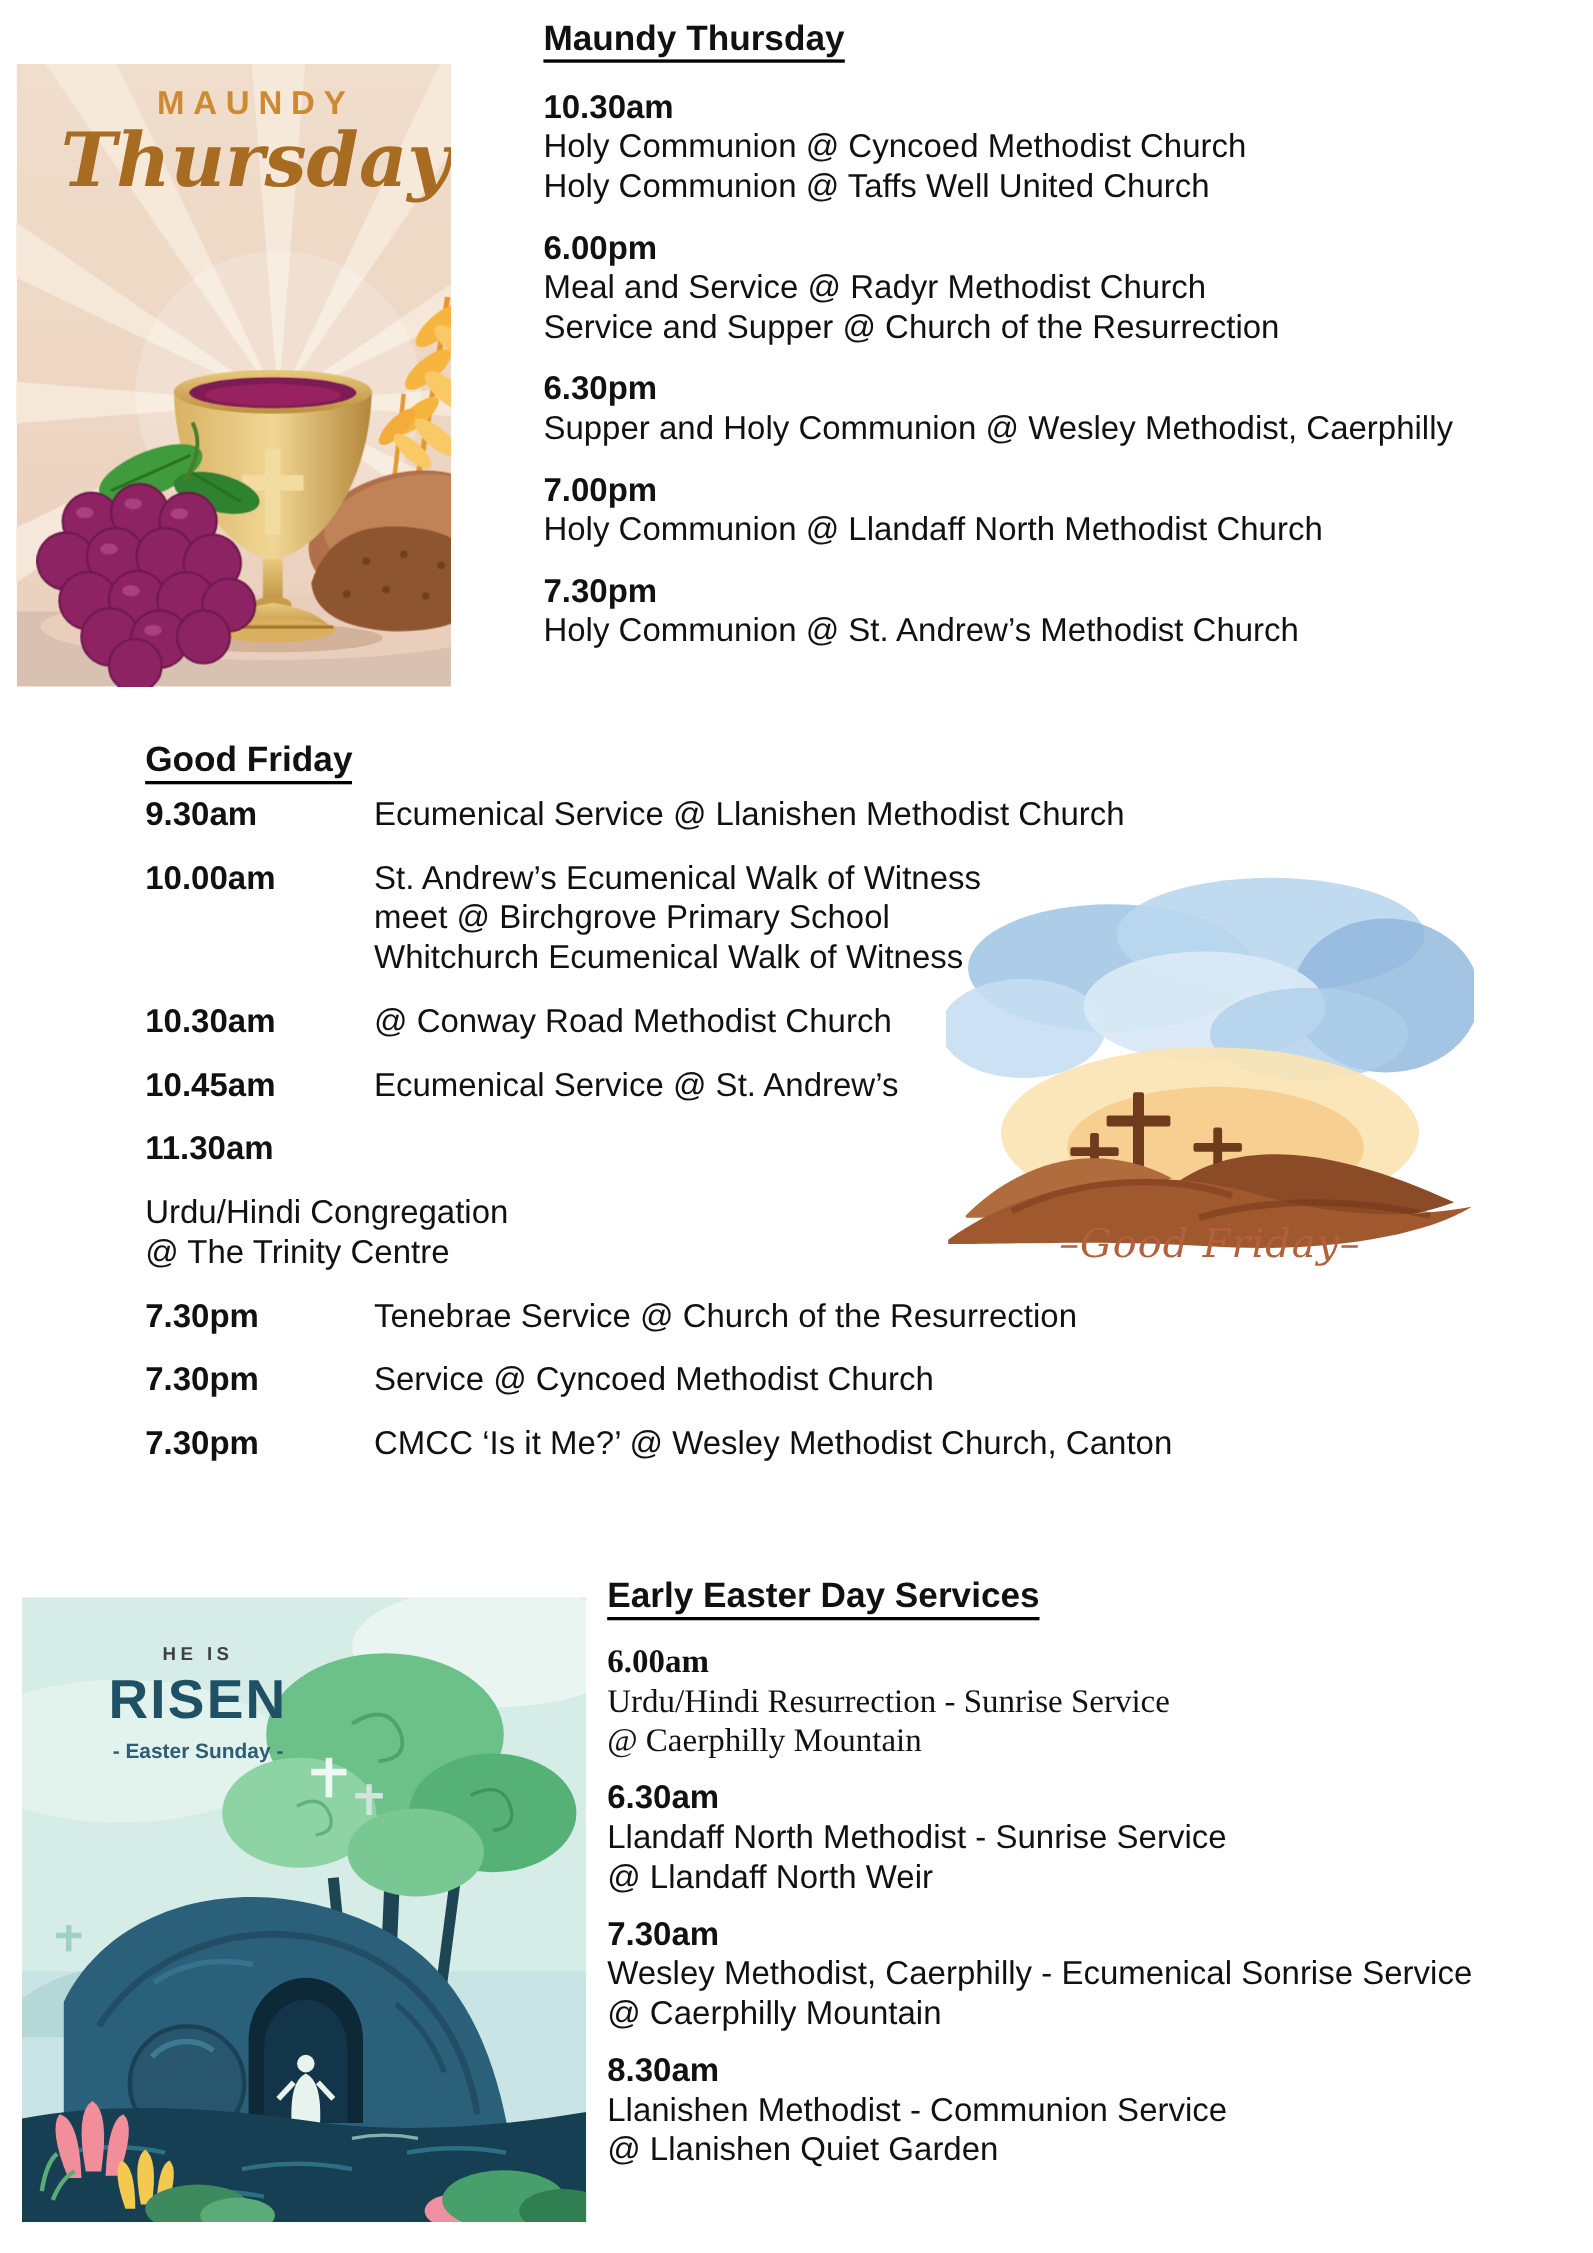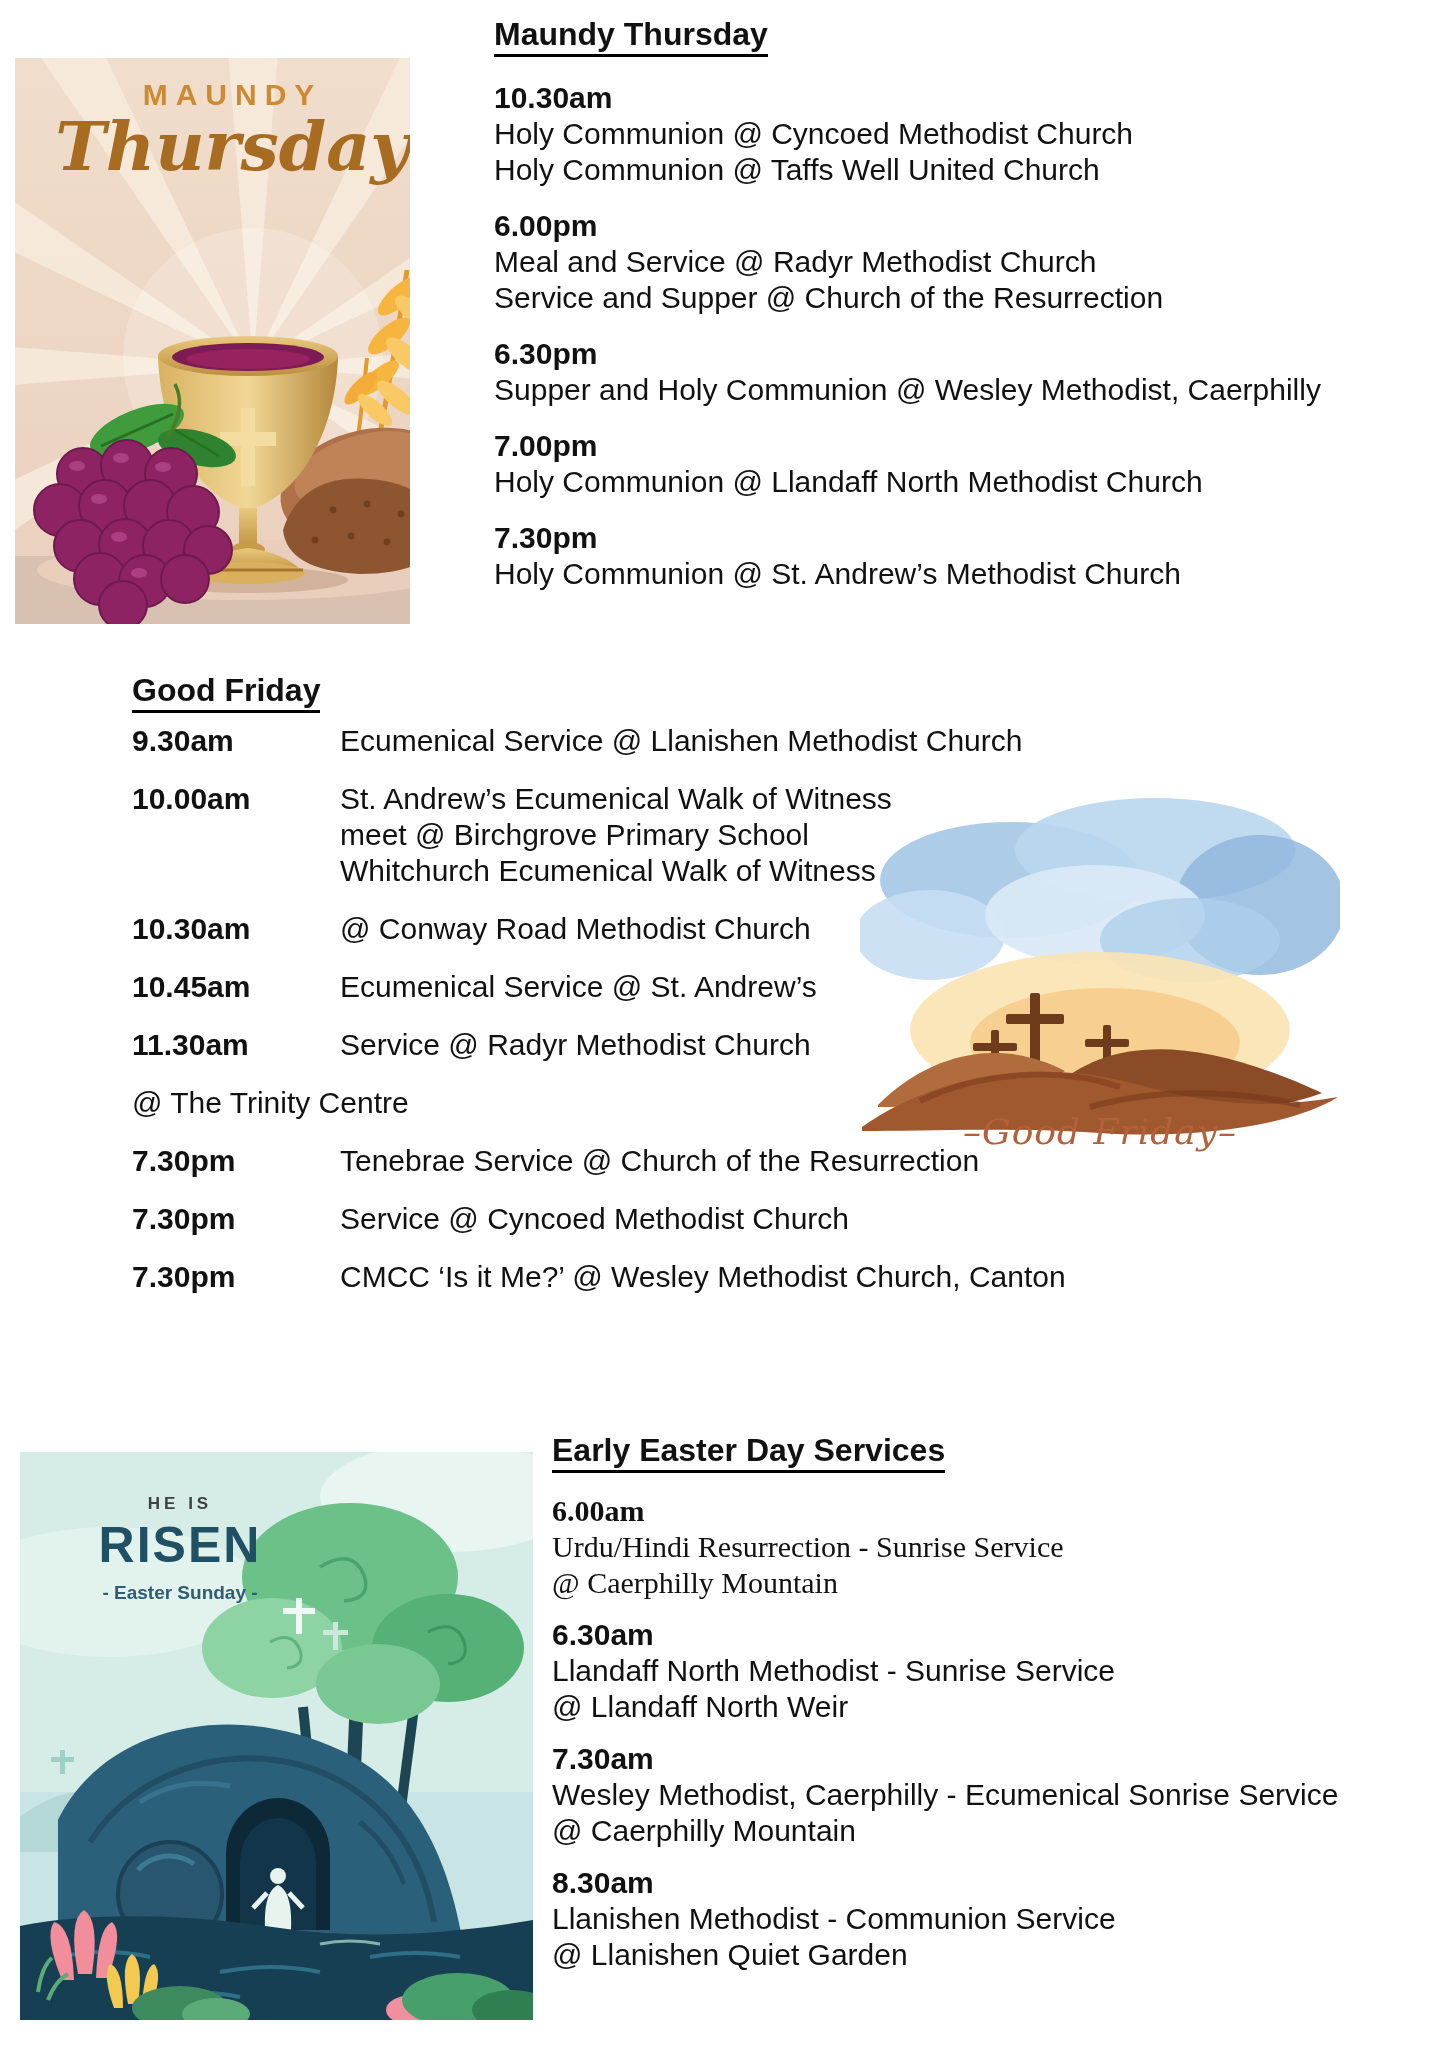--- a/index.html
+++ b/index.html
@@ -205,26 +205,24 @@
         </div>
     </div>
     <div class="gf-row">
       <div class="gf-time">10.45am</div>
       <div class="gf-lines">
           <div>Ecumenical Service @ St. Andrew’s</div>
         </div>
     </div>
     <div class="gf-row">
       <div class="gf-time">11.30am</div>
-      <div class="gf-lines">
-          <div>Service @ Radyr Methodist Church</div>
-        </div>
-    </div>
-    <div class="gf-row">
-      <div class="gf-lines">
+    </div>
+    <div class="gf-row">
+      <div class="gf-lines">
+        <div>Urdu/Hindi Congregation</div>
         <div>@ The Trinity Centre</div>
       </div>
     </div>
     <div class="gf-row">
       <div class="gf-time">7.30pm</div>
       <div class="gf-lines">
           <div>Tenebrae Service @ Church of the Resurrection</div>
         </div>
     </div>
     <div class="gf-row">

